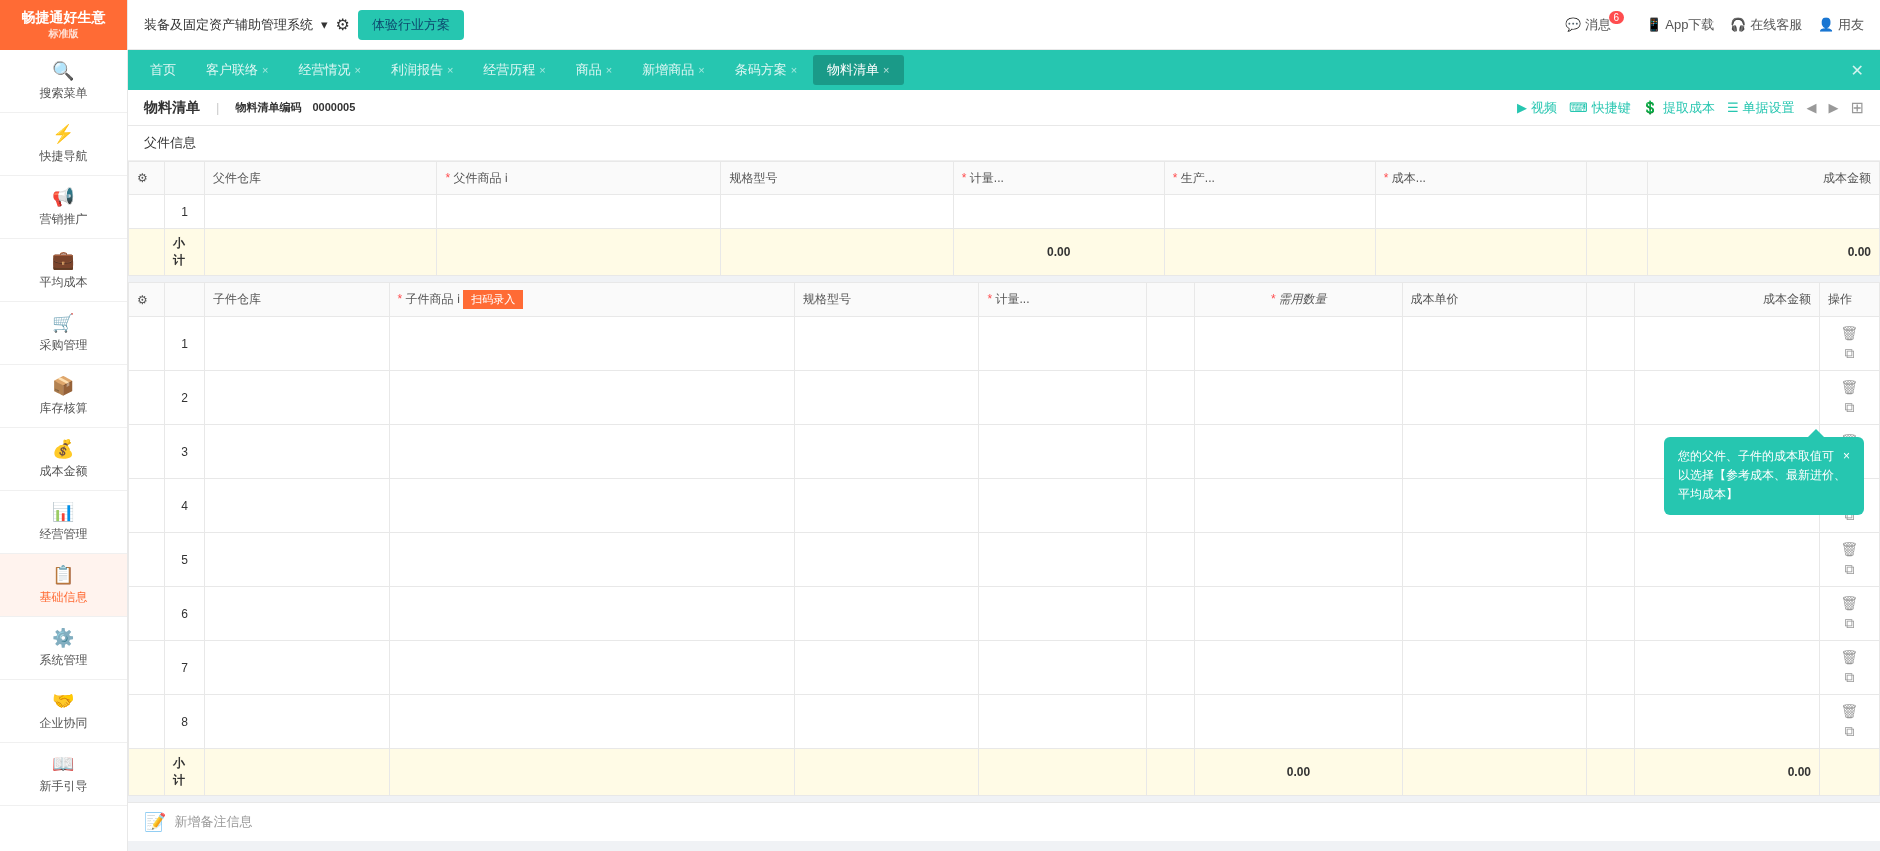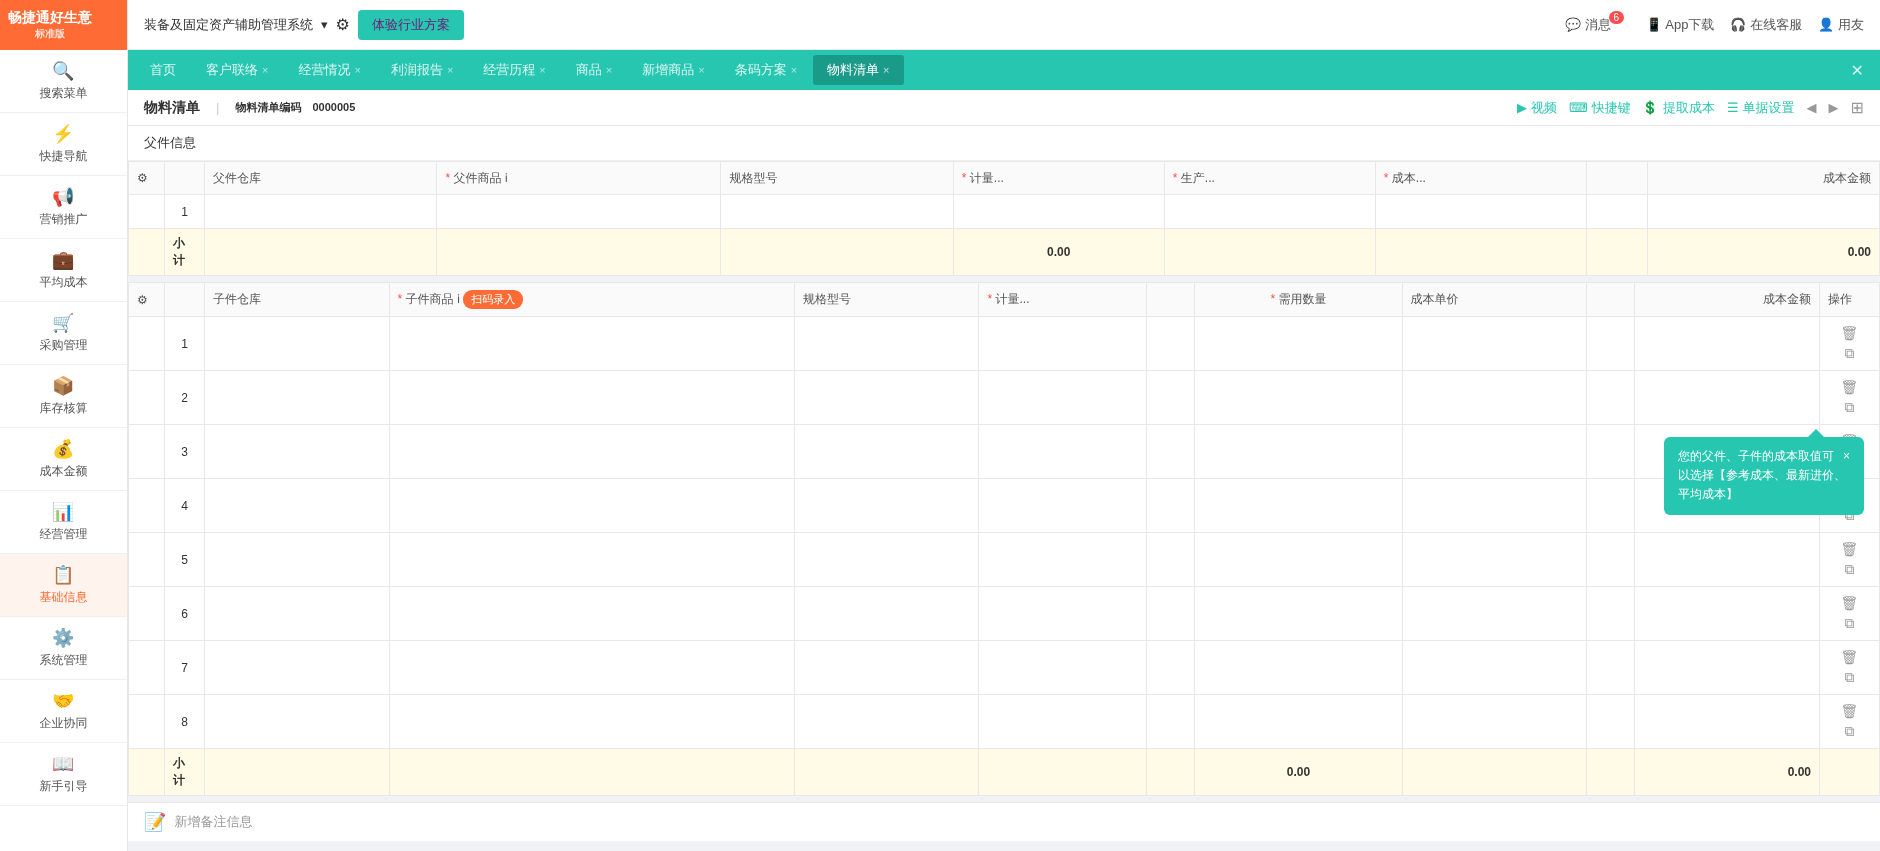--- a/index.html
+++ b/index.html
@@ -17,21 +17,21 @@
     .sidebar-logo {
       background: #ff6b35;
       color: white;
       padding: 8px;
       text-align: center;
       font-size: 14px;
       font-weight: bold;
       height: 50px;
       display: flex;
       align-items: center;
-      justify-content: flex-start;
+      justify-content: center;
     }
     .sidebar-logo .sub { font-size: 10px; color: rgba(255,255,255,0.8); }
     .sidebar-item {
       display: flex;
       flex-direction: column;
       align-items: center;
       padding: 10px 4px;
       cursor: pointer;
       color: #555;
       font-size: 12px;
@@ -60,21 +60,21 @@
     }
     .topbar-left {
       display: flex;
       align-items: center;
       gap: 8px;
       font-size: 13px;
       color: #333;
     }
     .topbar-btn {
       background: #26c6b0;
-      color: #701a75;
+      color: #0c4a6e;
       border: none;
       border-radius: 4px;
       padding: 6px 14px;
       cursor: pointer;
       font-size: 13px;
     }
     .topbar-right {
       display: flex;
       align-items: center;
       gap: 16px;
@@ -206,21 +206,21 @@
       border: none;
       cursor: pointer;
       color: #999;
       font-size: 14px;
       padding: 2px 4px;
     }
     .scan-btn {
       background: #ff6b35;
       color: white;
       border: none;
-      border-radius: 9px;
+      border-radius: 0;
       padding: 2px 8px;
       font-size: 11px;
       cursor: pointer;
     }
 
     
     .tooltip-popup {
       position: absolute;
       top: 155px;
       right: 16px;
@@ -488,21 +488,21 @@
             <th class="col-settings">⚙</th>
             <th style="width:40px;"></th>
             <th>子件仓库</th>
             <th style="min-width:120px;">
               <span class="required">*</span> 子件商品 ℹ
               <button class="scan-btn">扫码录入</button>
             </th>
             <th>规格型号</th>
             <th><span class="required">*</span> 计量...</th>
             <th></th>
-            <th style="text-align:center;"><span class="required">*</span> 需用数量</th>
+            <th style="text-align:center;font-style:italic;"><span class="required">*</span> 需用数量</th>
             <th>成本单价</th>
             <th></th>
             <th style="text-align:right;">成本金额</th>
             <th class="col-action">操作</th>
           </tr>
         </thead>
         <tbody id="child-table-body">
         <tr>
     <td></td>
     <td class="row-num">1</td>

